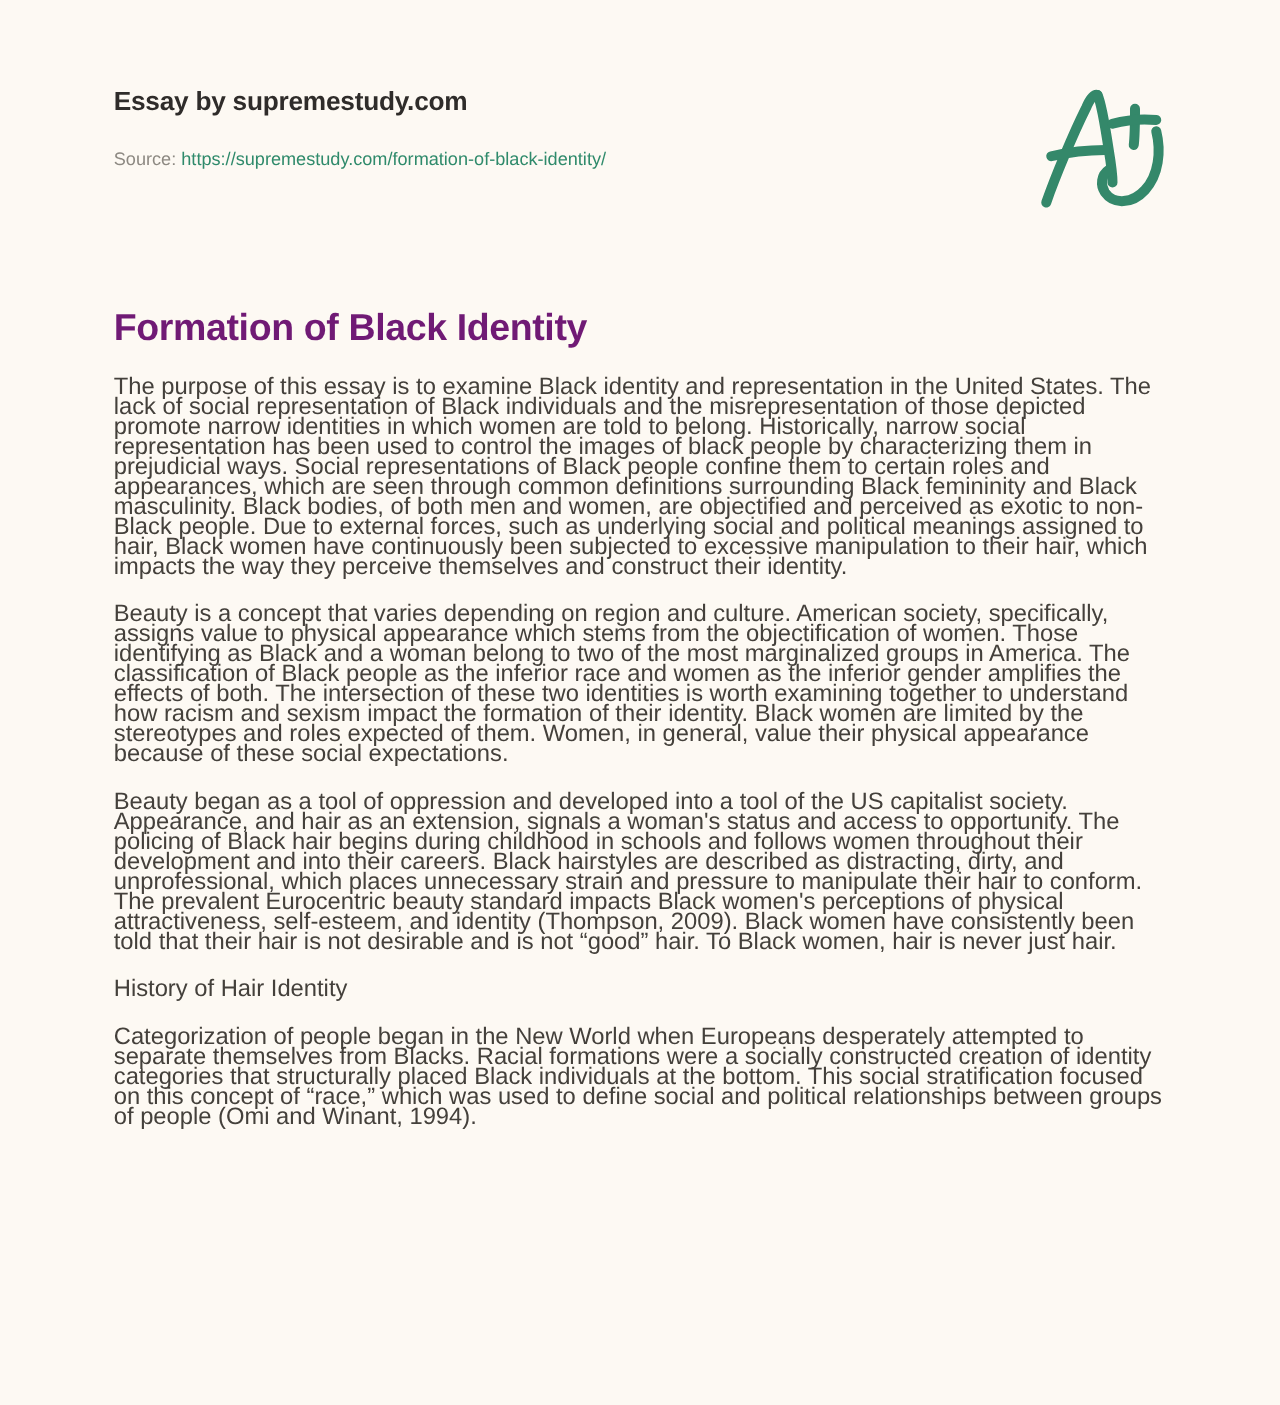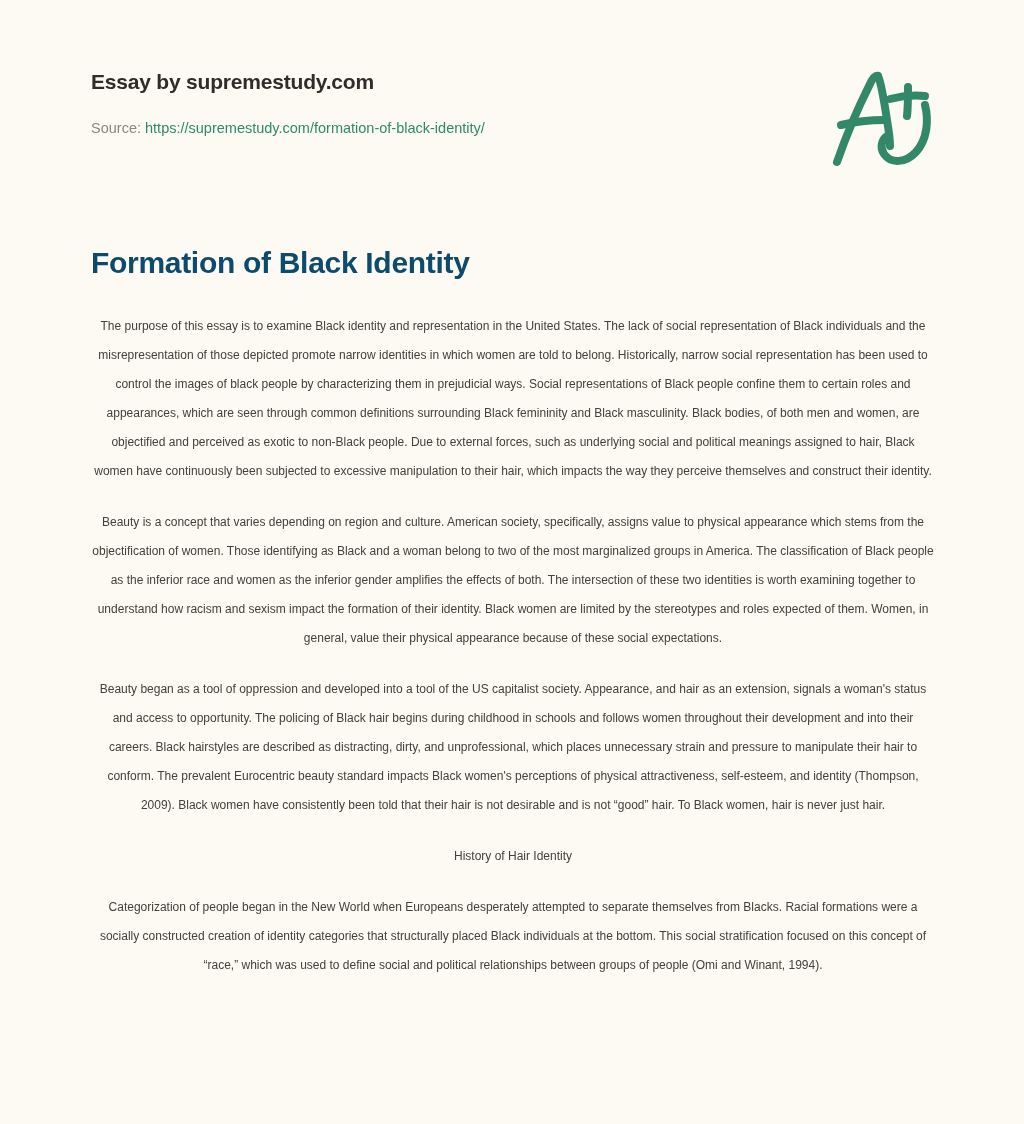--- a/index.html
+++ b/index.html
@@ -79,30 +79,30 @@
     left: 91px;
     top: 245px;
     width: 844px;
   }
 
   .doc-title {
     font-size: 30px;
     font-weight: bold;
     line-height: 1.22;
     letter-spacing: -0.3px;
-    color: #0c4a6e;
-    margin: 0 0 30px 0;
+    color: #701a75;
+    margin: 0 0 20px 0;
   }
 
   .block {
-    font-size: 12px;
-    line-height: 29px;
+    font-size: 19px;
+    line-height: 16px;
     color: #44403b;
     margin: 0 0 22px 0;
-    text-align: center;
+    text-align: left;
   }
 
   .block.subheading {
     color: #44403b;
   }
 
   .block:last-child {
     margin-bottom: 0;
   }
 </style>

